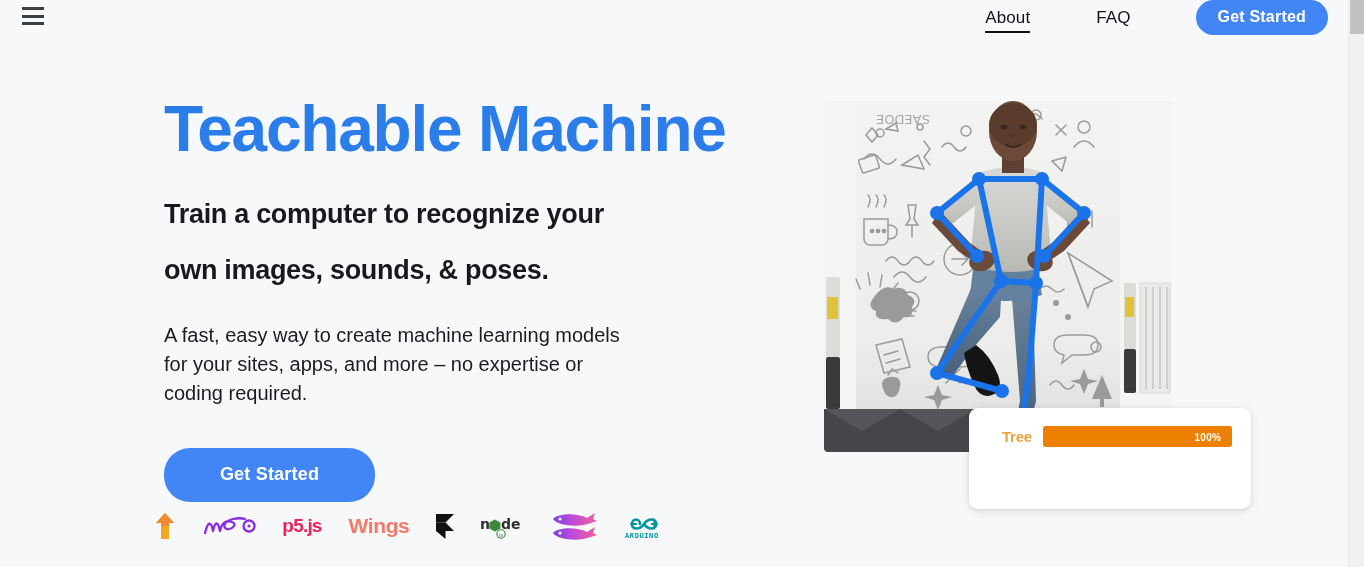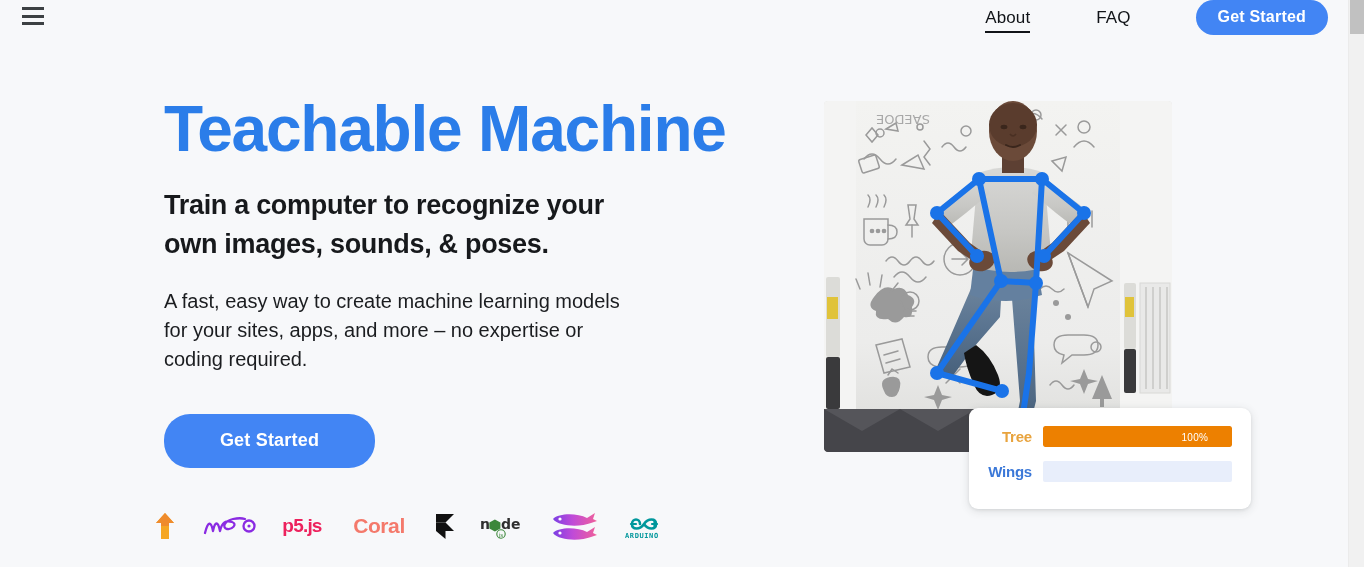--- a/index.html
+++ b/index.html
@@ -108,21 +108,21 @@
     line-height: 70px;
     font-weight: 700;
     color: #2b7de9;
     letter-spacing: -1.2px;
     white-space: nowrap;
   }
 
   .hero-subtitle {
     margin-top: 22px;
     font-size: 27px;
-    line-height: 39px;
+    line-height: 56px;
     font-weight: 700;
     color: #17191c;
     letter-spacing: -.3px;
     max-width: 470px;
   }
 
   .hero-body {
     margin-top: 23px;
     font-size: 20px;
     line-height: 29px;
@@ -235,25 +235,25 @@
 
   .pred-bar-fill {
     position: absolute;
     left: 0; top: 0; bottom: 0;
     background: #ed8000;
     border-radius: 2px;
   }
 
   .pred-bar-value {
     position: absolute;
-    right: 24px;
+    right: 11px;
     top: 50%;
     transform: translateY(-50%);
     font-size: 10px;
-    font-weight: 400;
+    font-weight: 700;
     color: #ffffff;
     letter-spacing: .2px;
   }
 
   
   .scrollbar {
     position: absolute;
     right: 0; top: 0;
     width: 16px;
     height: 567px;
@@ -318,21 +318,21 @@
         <circle cx="47" cy="13" r="5.5" fill="none" stroke="#8a2be2" stroke-width="2.3"></circle>
         <circle cx="47" cy="13" r="1.6" fill="#8a2be2"></circle>
       </svg>
     </div>
 
     <div class="logo-item logo-p5">
       <span>p5.js</span>
     </div>
 
     <div class="logo-item logo-coral">
-      <span>Coral</span>
+      <span>Wings</span>
     </div>
 
     <div class="logo-item logo-framer">
       <svg width="20" height="26" viewBox="0 0 20 26" aria-hidden="true">
         <path d="M1 1 H19 L10.5 9.5 H1 Z" fill="#111111"></path>
         <path d="M1 9.5 H10.5 L19 18 H1 Z" fill="#111111"></path>
         <path d="M1 18 H10.5 V26 Z" fill="#111111"></path>
       </svg>
     </div>
 
@@ -578,27 +578,20 @@
   <div class="pred-card">
 
     <div class="pred-row">
       <div class="pred-label tree">Tree</div>
       <div class="pred-bar-track" style="background: rgb(232, 238, 251);">
         <div class="pred-bar-fill" id="bar-tree" style="width: 100%; background: rgb(237, 128, 0);"></div>
         <div class="pred-bar-value">100%</div>
       </div>
     </div>
 
-    <div class="pred-row">
-      <div class="pred-label wings">Wings</div>
-      <div class="pred-bar-track" style="background: rgb(232, 238, 251);">
-        <div class="pred-bar-fill" id="bar-wings" style="width: 0%; background: rgb(232, 238, 251);"></div>
-        <div class="pred-bar-value"></div>
-      </div>
-    </div>
 
   </div>
 
 </div>
 
 <div class="scrollbar">
   <div class="scrollbar-thumb" id="sb-thumb" style="top: 0px; height: 34px;"></div>
 </div>
 
 </body></html>

